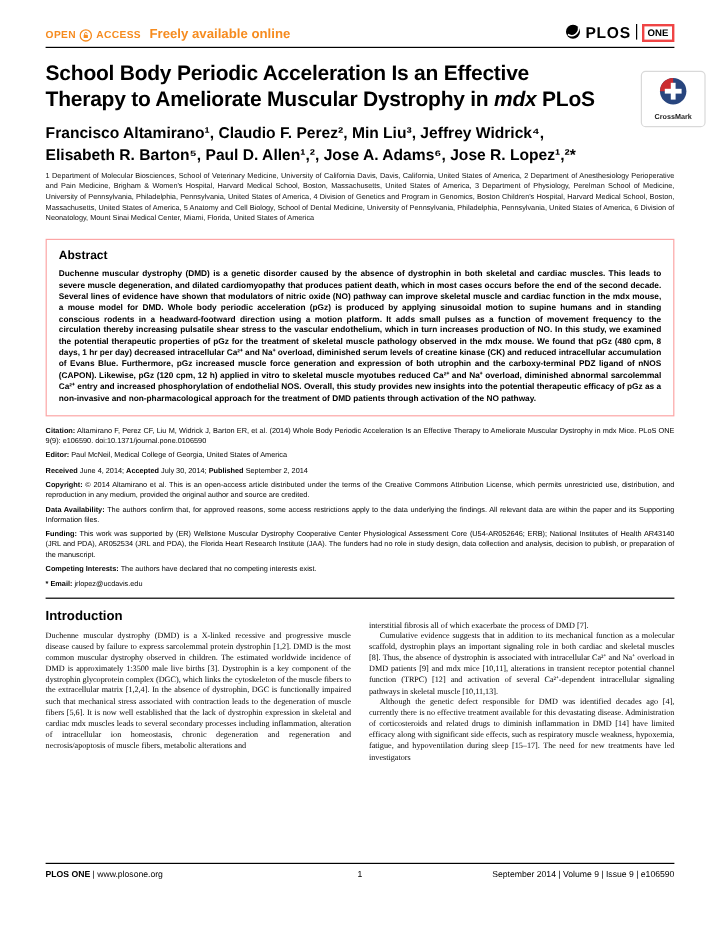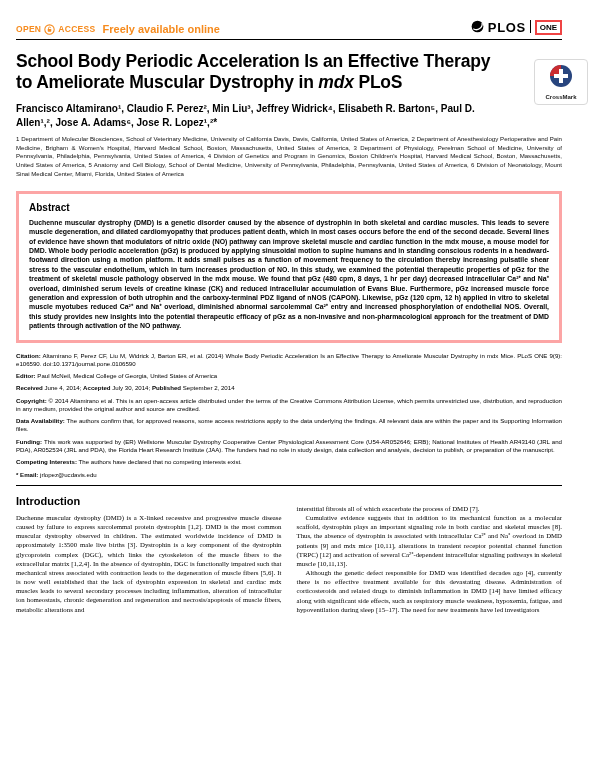--- a/index.html
+++ b/index.html
@@ -6,21 +6,21 @@
   body {
     width: 600px; height: 775px;
     background: #ffffff;
     font-family: "Liberation Sans", sans-serif;
     color: #000;
     -webkit-font-smoothing: antialiased;
   }
   .page {
     position: relative;
     width: 600px; height: 748px;
-    padding: 20px 38px 0 16px;
+    padding: 20px 38px 0 38px;
     box-sizing: border-box;
     overflow: hidden;
   }
   
   .topbar {
     display: flex; justify-content: space-between; align-items: flex-end;
     border-bottom: 1.3px solid #000; padding-bottom: 4px;
   }
   .oa-banner { display: flex; align-items: center; gap: 3px; color: #F68B1E; }
   .oa-word { font-weight: bold; font-size: 8.5px; letter-spacing: 0.3px; }
@@ -36,24 +36,24 @@
   .title { margin: 0; font-size: 17.5px; line-height: 1.22; font-weight: bold; letter-spacing: -0.2px; }
   .title em { font-style: italic; text-align: center; }
   .crossmark {
     position: absolute; right: -26px; top: 8px; width: 46px;
     display: flex; flex-direction: column; align-items: center; gap: 2px;
     background: #fff; border: 1px solid #d9d9d9; border-radius: 4px; padding: 4px 3px;
     cursor: pointer;
   }
   .crossmark-label { font-size: 6px; font-weight: bold; color: #222; }
   
-  .authors { margin: 8px 58px 0 0; font-size: 10px; font-weight: bold; line-height: 1.4; }
+  .authors { margin: 8px 58px 0 0; font-size: 13px; font-weight: bold; line-height: 1.4; }
   .affiliations { margin: 5px 0 0 0; font-size: 6.1px; line-height: 1.45; text-align: justify; color: #111; }
   
-  .abstract-box { margin-top: 12px; border: 3px solid #fca5a5; padding: 8px 10px 9px 10px; }
+  .abstract-box { margin-top: 12px; border: 1px solid #fca5a5; padding: 8px 10px 9px 10px; }
   .abstract-heading { margin: 0 0 5px 0; font-size: 10px; font-weight: bold; }
   .abstract-text { margin: 0; font-size: 6.9px; font-weight: bold; line-height: 1.36; text-align: justify; }
   
   .meta-block { margin-top: 9px; }
   .meta { margin: 0 0 4px 0; font-size: 6.1px; line-height: 1.36; text-align: justify; }
   .meta b { font-weight: bold; }
   .email-link { text-decoration: none; color: #000; }
   
   .divider { border: none; border-top: 1px solid #000; margin: 6px 0 9px 0; }
   
@@ -146,14 +146,21 @@
       <h2 class="section-heading">Introduction</h2>
       <p class="body-p">Duchenne muscular dystrophy (DMD) is a X-linked recessive and progressive muscle disease caused by failure to express sarcolemmal protein dystrophin [1,2]. DMD is the most common muscular dystrophy observed in children. The estimated worldwide incidence of DMD is approximately 1:3500 male live births [3]. Dystrophin is a key component of the dystrophin glycoprotein complex (DGC), which links the cytoskeleton of the muscle fibers to the extracellular matrix [1,2,4]. In the absence of dystrophin, DGC is functionally impaired such that mechanical stress associated with contraction leads to the degeneration of muscle fibers [5,6]. It is now well established that the lack of dystrophin expression in skeletal and cardiac mdx muscles leads to several secondary processes including inflammation, alteration of intracellular ion homeostasis, chronic degeneration and regeneration and necrosis/apoptosis of muscle fibers, metabolic alterations and</p>
     </div>
     <div class="col col-right">
       <p class="body-p">interstitial fibrosis all of which exacerbate the process of DMD [7].</p>
       <p class="body-p indent">Cumulative evidence suggests that in addition to its mechanical function as a molecular scaffold, dystrophin plays an important signaling role in both cardiac and skeletal muscles [8]. Thus, the absence of dystrophin is associated with intracellular Ca²⁺ and Na⁺ overload in DMD patients [9] and mdx mice [10,11], alterations in transient receptor potential channel function (TRPC) [12] and activation of several Ca²⁺-dependent intracellular signaling pathways in skeletal muscle [10,11,13].</p>
       <p class="body-p indent">Although the genetic defect responsible for DMD was identified decades ago [4], currently there is no effective treatment available for this devastating disease. Administration of corticosteroids and related drugs to diminish inflammation in DMD [14] have limited efficacy along with significant side effects, such as respiratory muscle weakness, hypoxemia, fatigue, and hypoventilation during sleep [15–17]. The need for new treatments have led investigators</p>
     </div>
   </div>
 
+  <div class="footer">
+    <div class="footer-row">
+      <span class="footer-left"><b>PLOS ONE</b><span> | www.plosone.org</span></span>
+      <span class="footer-page">1</span>
+      <span class="footer-right">September 2014 | Volume 9 | Issue 9 | e106590</span>
+    </div>
+  </div>
 
 </div>
 
 </body></html>

